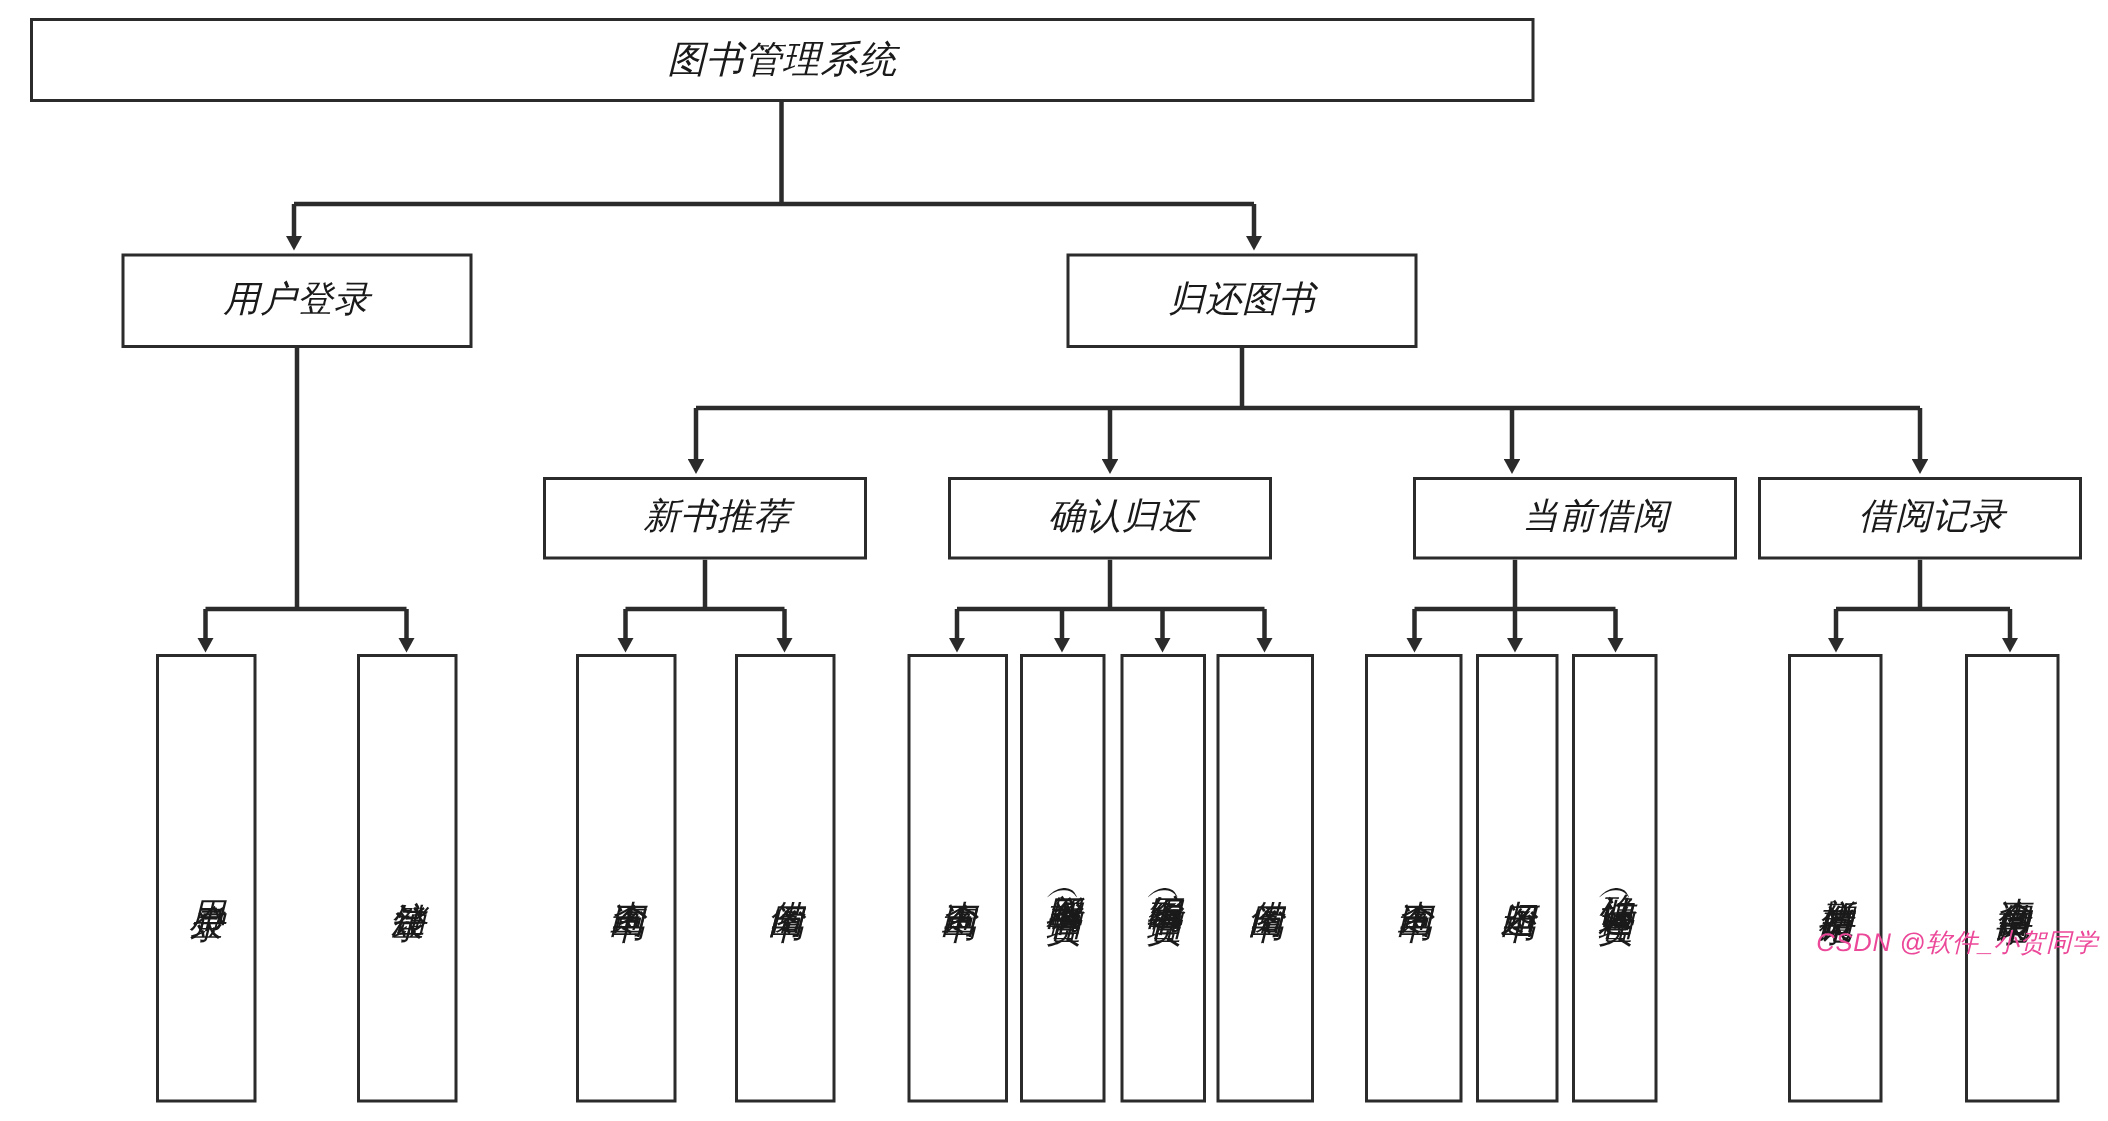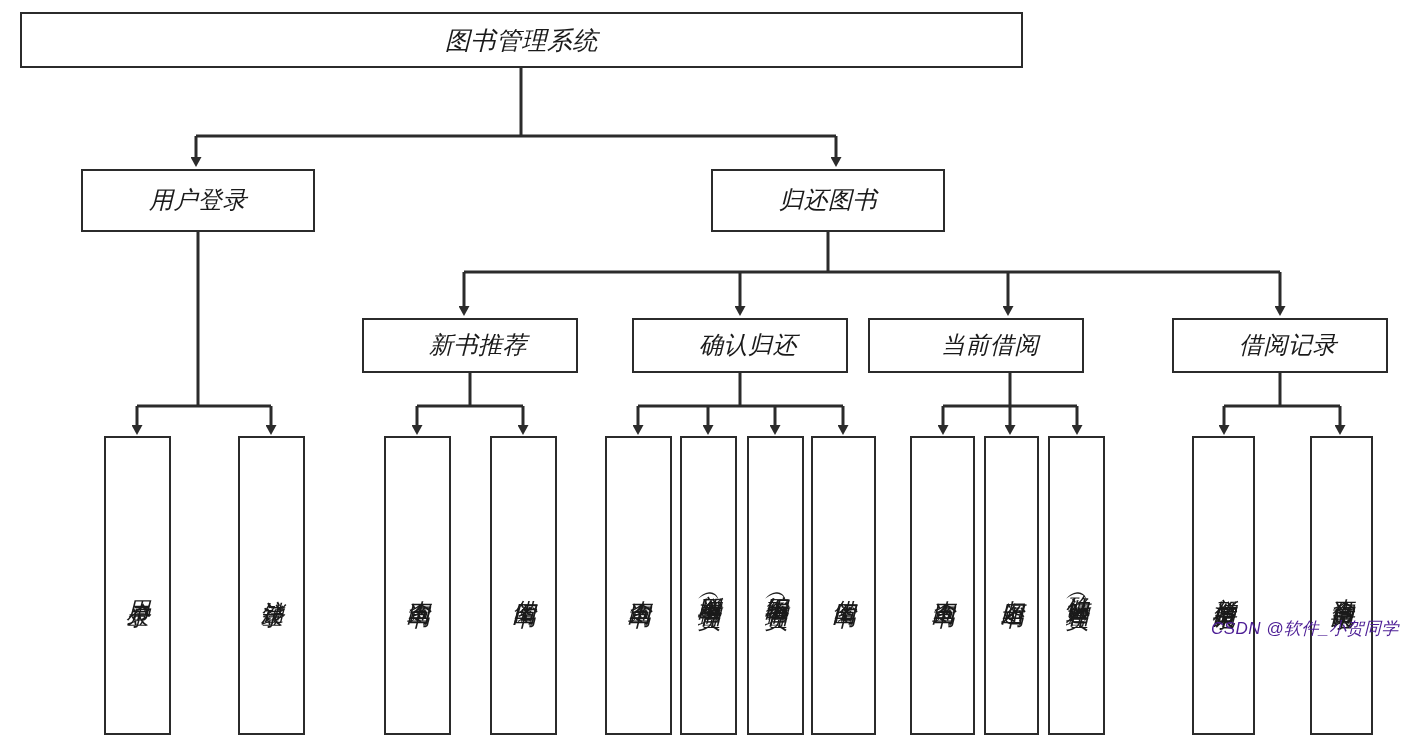--- a/index.html
+++ b/index.html
@@ -49,21 +49,21 @@
     white-space:normal;
     max-height:288px;
   }
   .node-leaf.tall .label{max-height:292px;}
 
   .watermark{
     position:absolute;
     right:6px;
     bottom:4px;
     font-size:17px;
-    color:#4c1d95;
+    color:#ec4899;
     letter-spacing:0.5px;
     white-space:nowrap;
     pointer-events:none;
   }
 </style>
 </head>
 <body>
 
 <div id="diagram-root">
 
@@ -128,21 +128,21 @@
   <div class="node node-l1" style="left:711px;top:169px;width:234px;height:63px;">
     <span class="label">归还图书</span>
   </div>
 
   <div class="node node-l2" style="left:362px;top:318px;width:216px;height:55px;">
     <span class="label">新书推荐</span>
   </div>
   <div class="node node-l2" style="left:632px;top:318px;width:216px;height:55px;">
     <span class="label">确认归还</span>
   </div>
-  <div class="node node-l2" style="left:868px;top:318px;width:216px;height:55px;padding-left:12px;">
+  <div class="node node-l2" style="left:942px;top:318px;width:216px;height:55px;padding-left:12px;">
     <span class="label">当前借阅</span>
   </div>
   <div class="node node-l2" style="left:1172px;top:318px;width:216px;height:55px;justify-content:center;">
     <span class="label">借阅记录</span>
   </div>
 
   <div class="node node-leaf" style="left:104px;top:436px;width:67px;height:299px;">
     <span class="label">用户登录</span>
   </div>
   <div class="node node-leaf" style="left:238px;top:436px;width:67px;height:299px;">

